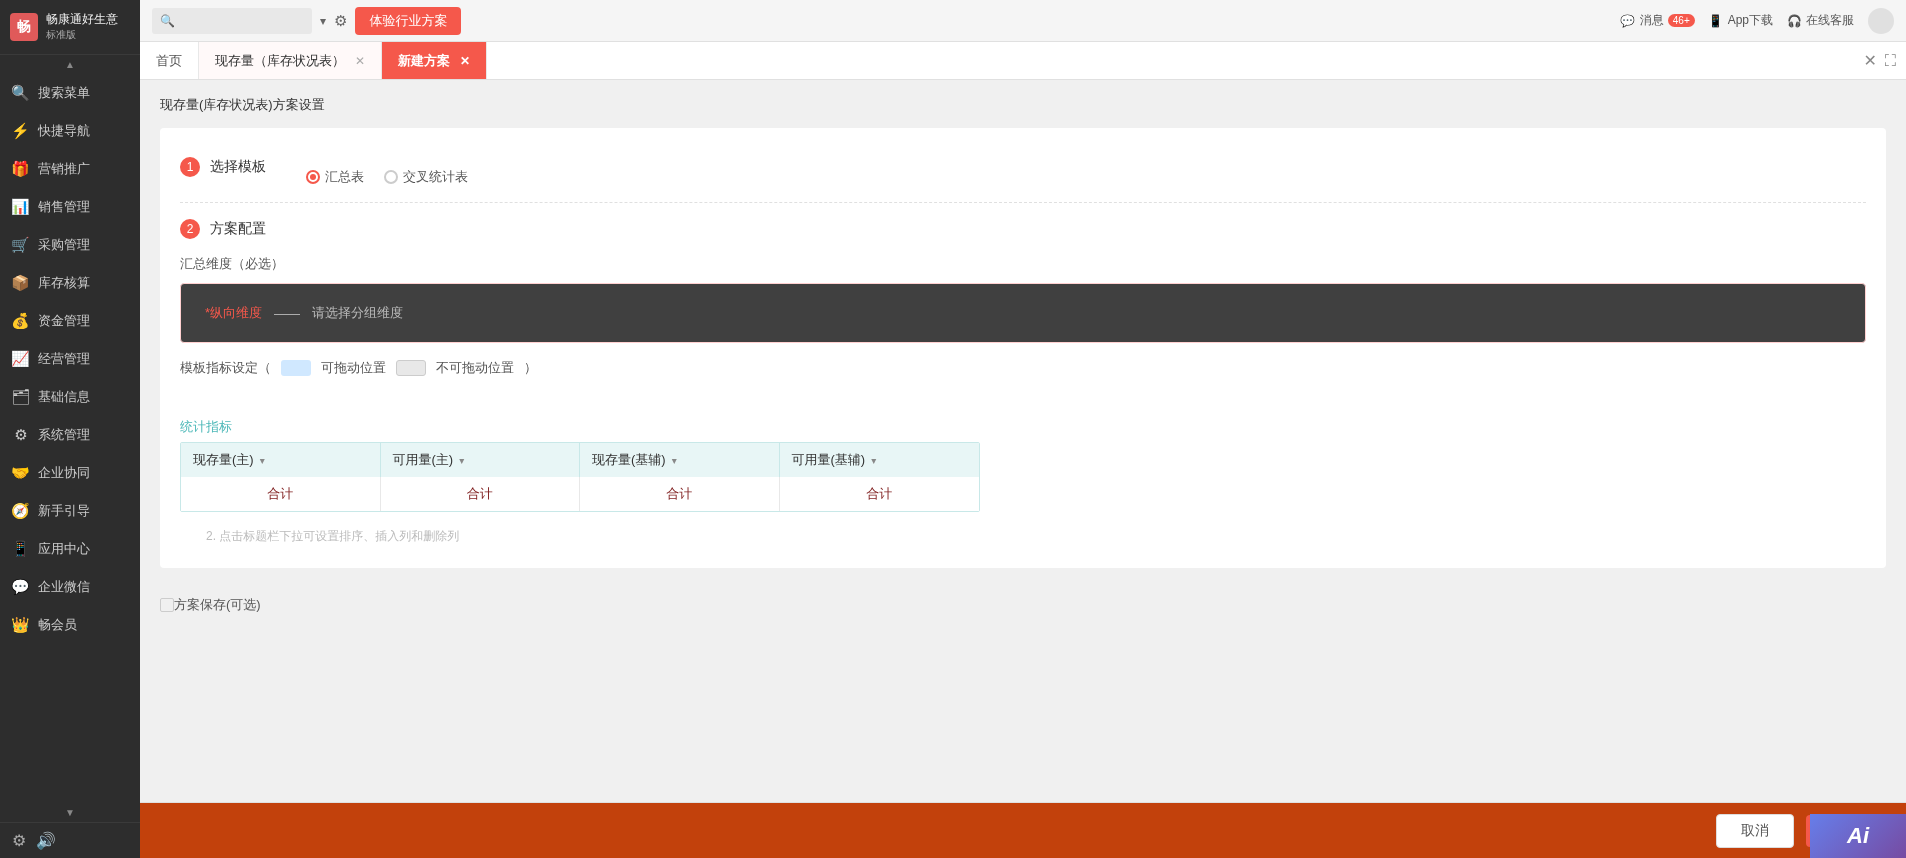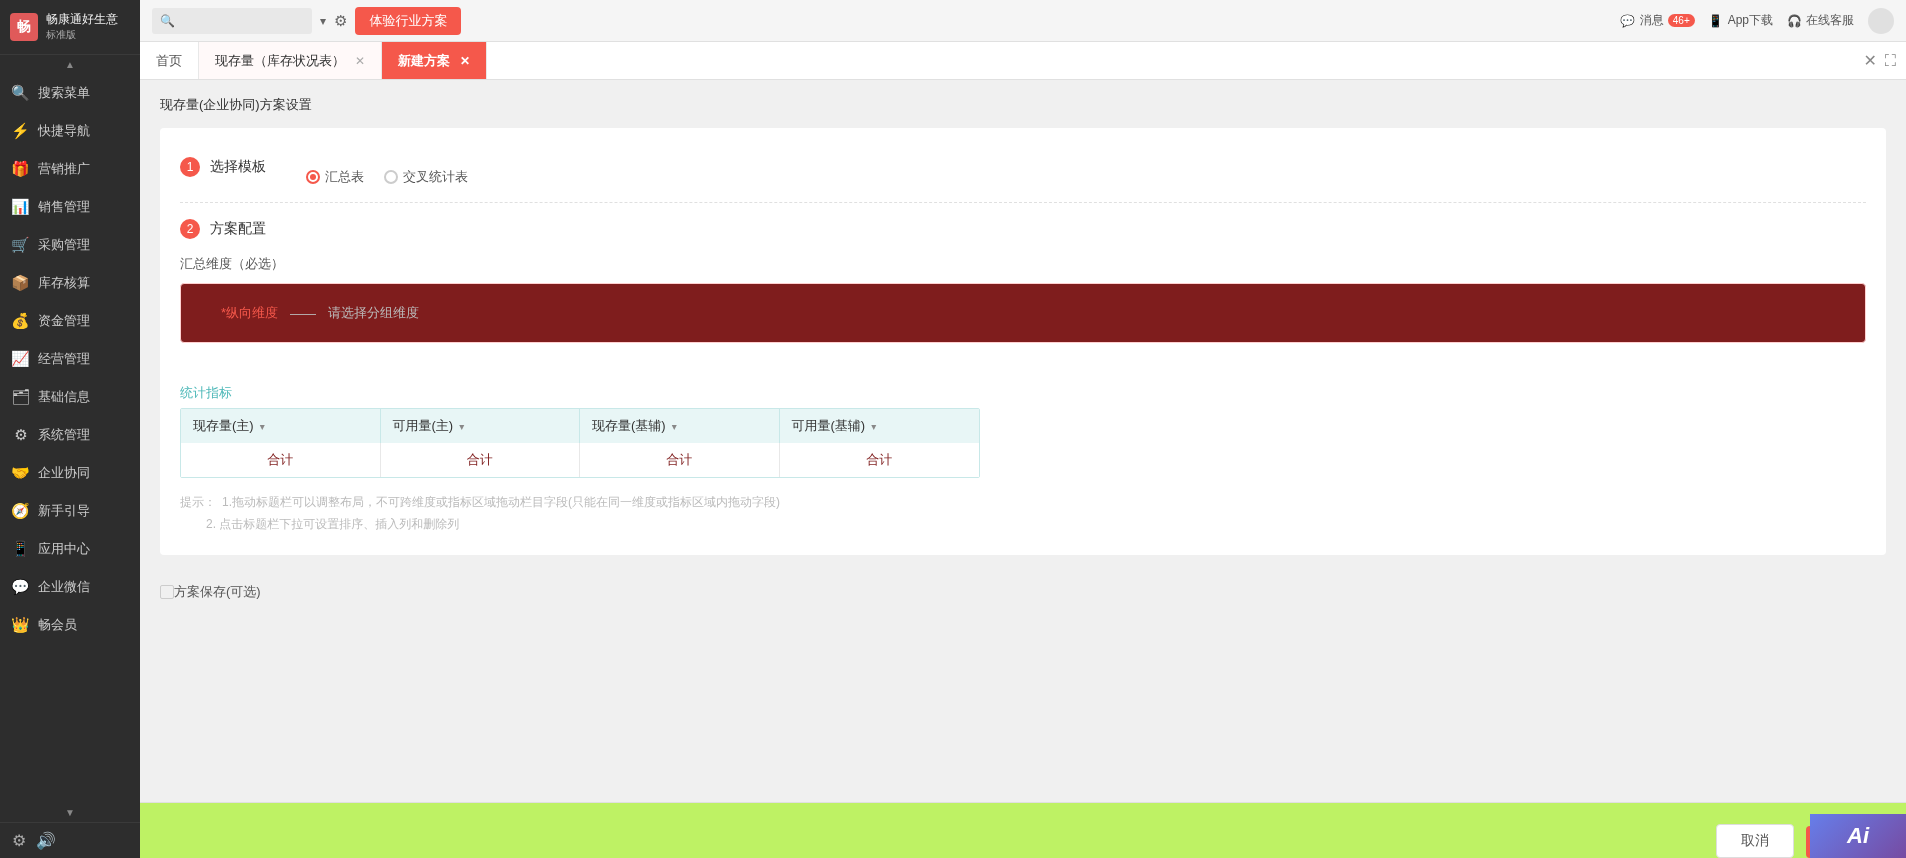--- a/index.html
+++ b/index.html
@@ -306,24 +306,24 @@
       margin: 16px 0;
     }
 
     .field-label {
       font-size: 13px;
       color: #555;
       margin-bottom: 10px;
     }
 
     .dimension-box {
-      background: #7f1d1d;
+      background: #404040;
       border: 1px solid #ffd0d0;
       border-radius: 4px;
-      padding: 20px 40px;
+      padding: 20px 24px;
       margin-bottom: 16px;
     }
     .dimension-inner {
       display: flex;
       align-items: center;
       gap: 12px;
     }
     .dimension-label {
       color: #f5584b;
       font-size: 13px;
@@ -434,24 +434,24 @@
       display: flex;
       align-items: center;
       justify-content: center;
       cursor: pointer;
       flex-shrink: 0;
     }
 
     
     .bottom-bar {
       height: 56px;
-      background: #bef264;
+      background: #c2410c;
       border-top: 1px solid #e0e0e0;
       display: flex;
-      align-items: flex-end;
+      align-items: center;
       justify-content: flex-end;
       padding: 0 24px;
       gap: 12px;
     }
     .btn-cancel {
       background: #fff;
       color: #555;
       border: 1px solid #ddd;
       border-radius: 4px;
       padding: 7px 24px;
@@ -621,21 +621,21 @@
       <span>新建方案</span>
       <span class="tab-close">✕</span>
     </div>
     <div class="tab-bar-actions">
       <span>✕</span>
       <span>⛶</span>
     </div>
   </div>
 
   <div class="content">
-    <div class="page-title">现存量(企业协同)方案设置</div>
+    <div class="page-title">现存量(库存状况表)方案设置</div>
 
     <div class="card">
 
       <div class="step-row">
         <div class="step-badge">1</div>
         <span class="step-title">选择模板</span>
         <div class="radio-group">
           <label class="radio-label">
             <div class="radio-circle selected"></div>
             <span>汇总表</span>
@@ -657,20 +657,28 @@
       <div class="field-label">汇总维度（必选）</div>
 
       <div class="dimension-box">
         <div class="dimension-inner">
           <span class="dimension-label">*纵向维度</span>
           <span class="dimension-line">——</span>
           <span class="dimension-placeholder">请选择分组维度</span>
         </div>
       </div>
 
+      <div class="indicator-settings-label">
+        <span>模板指标设定（</span>
+        <span class="indicator-tag"></span>
+        <span>可拖动位置</span>
+        <span class="indicator-tag disabled"></span>
+        <span>不可拖动位置</span>
+        <span>）</span>
+      </div>
 
       <div class="stats-section-title">统计指标</div>
       <div class="stats-table">
         <div class="stats-table-header">
           <div class="stats-table-header-cell">
             <span>现存量(主)</span>
             <span class="dropdown-arrow">▾</span>
           </div>
           <div class="stats-table-header-cell">
             <span>可用量(主)</span>
@@ -688,24 +696,20 @@
         <div class="stats-table-body">
           <div class="stats-table-cell">合计</div>
           <div class="stats-table-cell">合计</div>
           <div class="stats-table-cell">合计</div>
           <div class="stats-table-cell">合计</div>
         </div>
       </div>
 
       <div class="tips-section">
         <div class="tips-item">
-          <span class="tip-num">提示：</span>
-          <span>1.拖动标题栏可以调整布局，不可跨维度或指标区域拖动栏目字段(只能在同一维度或指标区域内拖动字段)</span>
-        </div>
-        <div class="tips-item">
           <span class="tip-num">&nbsp;&nbsp;&nbsp;&nbsp;&nbsp;&nbsp;</span>
           <span>2. 点击标题栏下拉可设置排序、插入列和删除列</span>
         </div>
       </div>
 
     </div>
 
     <div class="save-option">
       <div class="checkbox"></div>
       <span>方案保存(可选)</span>

